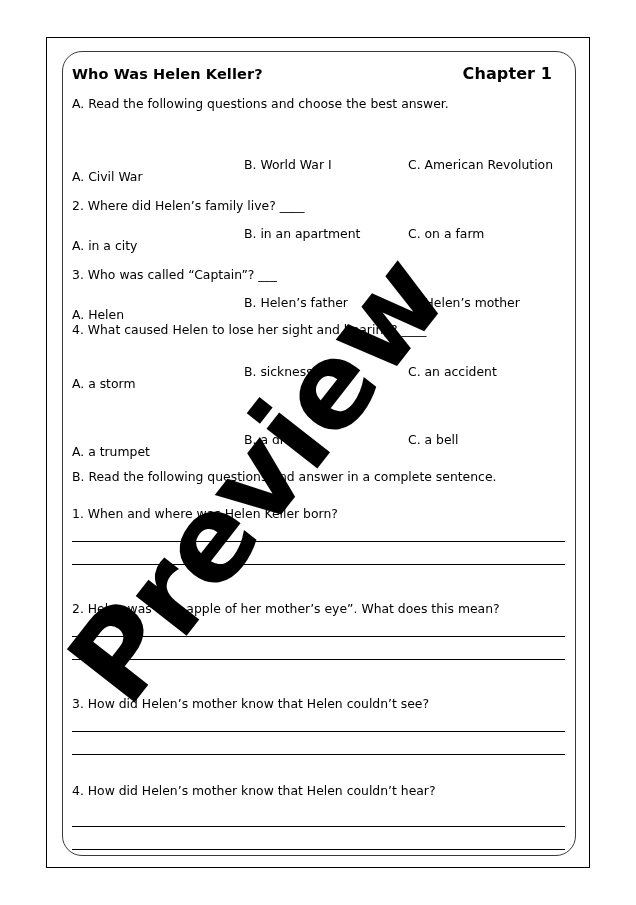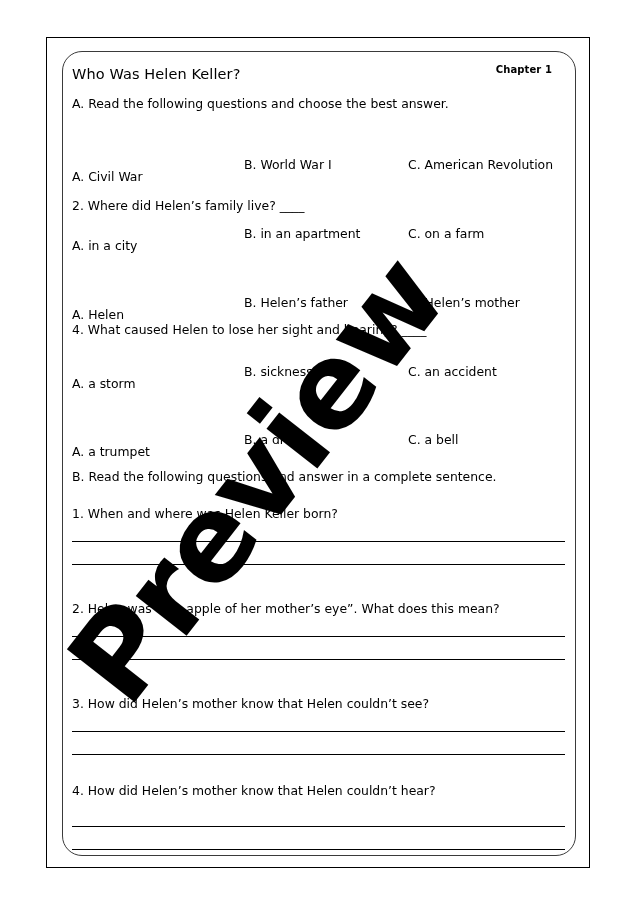--- a/index.html
+++ b/index.html
@@ -53,28 +53,28 @@
   .row {
     position: absolute;
     left: 0;
     width: 494px;
     white-space: nowrap;
   }
 
   
   .hdr-title {
     font-size: 14.5px;
-    font-weight: normal;
+    font-weight: bold;
     letter-spacing: 0.1px;
   }
   .hdr-chapter {
     position: absolute;
     right: 14px;
     top: 0;
-    font-size: 10px;
+    font-size: 16px;
     font-weight: bold;
     letter-spacing: 0.1px;
   }
 
   .instruction {
     font-size: 12.4px;
   }
   .question {
     font-size: 12.4px;
   }
@@ -146,20 +146,21 @@
     <span class="opt opt-c">C. American Revolution</span>
   </div>
 
   <div class="row question" style="top:147px;">2. Where did Helen’s family live? ____</div>
   <div class="options" style="top:175px;">
     <span class="opt opt-a">A. in a city</span>
     <span class="opt opt-b">B. in an apartment</span>
     <span class="opt opt-c">C. on a farm</span>
   </div>
 
+  <div class="row question" style="top:216px;">3. Who was called “Captain”? ___</div>
   <div class="options" style="top:244px;">
     <span class="opt opt-a">A. Helen</span>
     <span class="opt opt-b">B. Helen’s father</span>
     <span class="opt opt-c">C. Helen’s mother</span>
   </div>
 
   <div class="row question" style="top:271px;">4. What caused Helen to lose her sight and hearing? ____</div>
   <div class="options" style="top:313px;">
     <span class="opt opt-a">A. a storm</span>
     <span class="opt opt-b">B. sickness</span>

